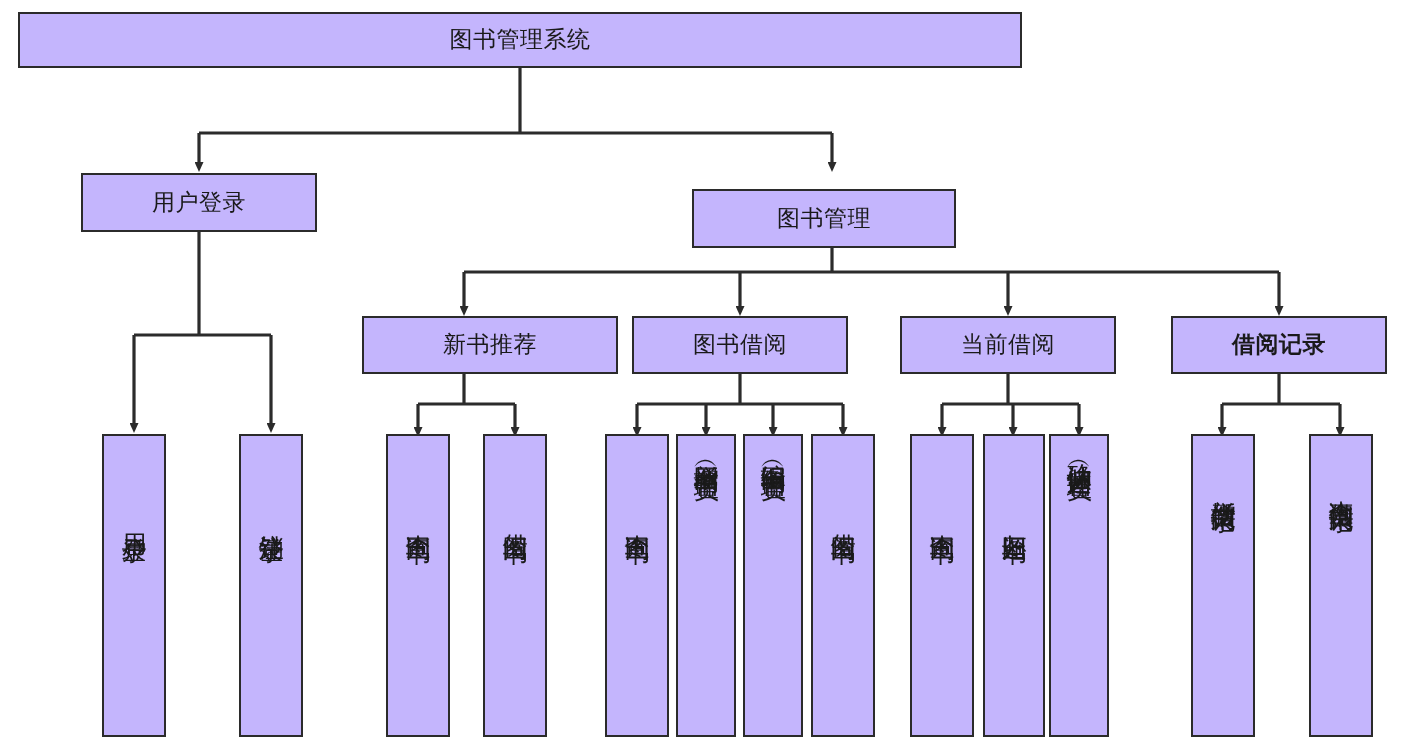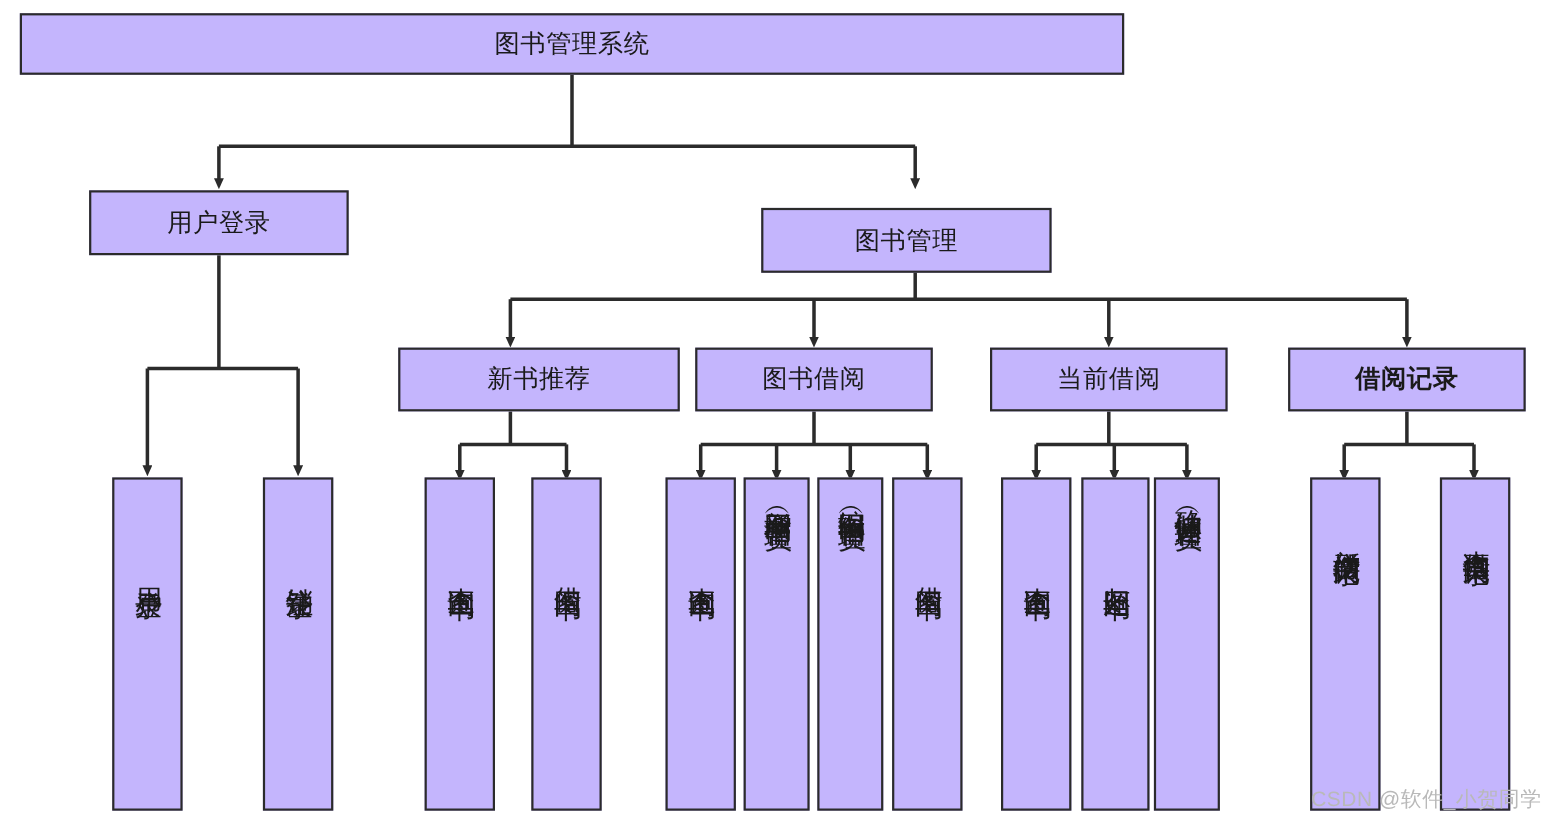--- a/index.html
+++ b/index.html
@@ -188,15 +188,14 @@
     <span class="label">确认归还（管理员）</span>
   </div>
 
   <div class="node vert" style="left:1191px; top:434px; width:64px; height:303px; padding-top:44px;">
     <span class="label">新增借阅记录</span>
   </div>
   <div class="node vert" style="left:1309px; top:434px; width:64px; height:303px; padding-top:44px;">
     <span class="label">查询借阅记录</span>
   </div>
 
-  <div class="watermark" style="left:1192px; top:714px;">CSDN @软件_小贺同学</div>
 
 </div>
 
 </body></html>

